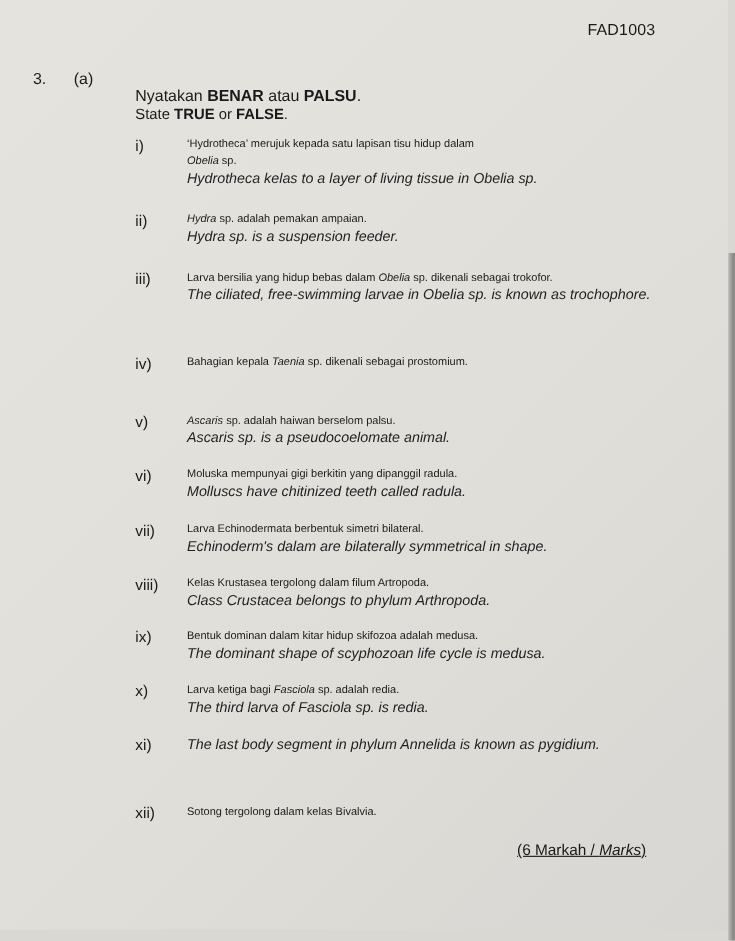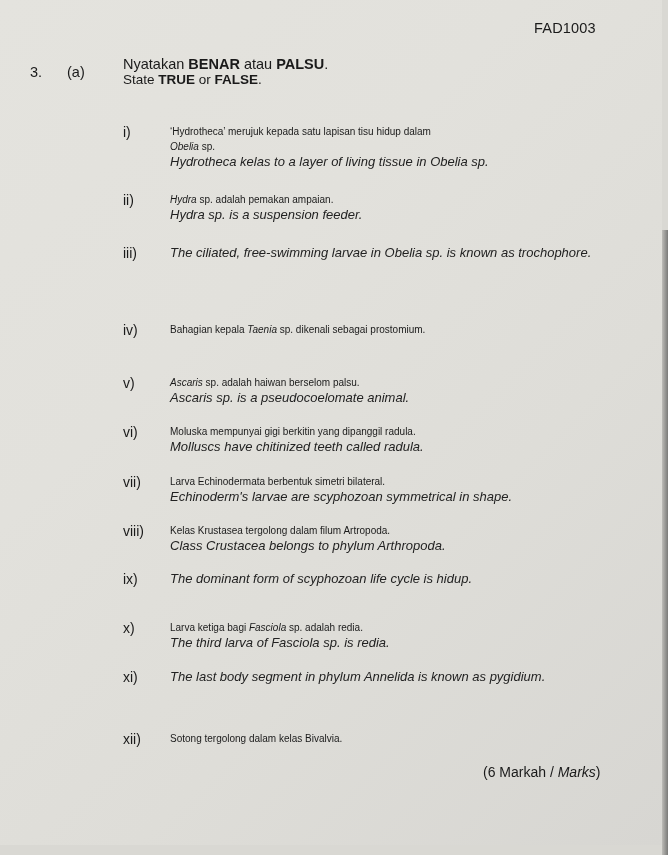--- a/index.html
+++ b/index.html
@@ -44,21 +44,21 @@
     }
     .qpart {
       position: absolute;
       left: 67px;
       top: 64px;
       font-size: 14.5px;
     }
     .instr {
       position: absolute;
       left: 123px;
-      top: 56px;
+      top: 80px;
       font-size: 14.5px;
       line-height: 16px;
     }
     .instr .en { font-size: 13.5px; }
     b { font-weight: bold; }
     i { font-style: italic; }
 
     .item {
       position: absolute;
       left: 123px;
@@ -84,23 +84,24 @@
     .item .en {
       font-size: 13px;
       font-style: italic;
       line-height: 15px;
       text-align: justify;
       text-align-last: left;
       color: #222;
     }
     .marks {
       position: absolute;
-      left: 483px;
+      left: 470px;
       top: 764px;
       font-size: 14px;
+      text-decoration: underline;
     }
     .marks .en { font-style: italic; }
   </style>
 </head>
 <body>
 
 <div class="page">
 
   <div class="code">FAD1003</div>
 
@@ -124,20 +125,21 @@
     <span class="num">ii)</span>
     <div class="body">
       <div class="ms"><i>Hydra</i><span> sp. adalah pemakan ampaian.</span></div>
       <div class="en">Hydra sp. is a suspension feeder.</div>
     </div>
   </div>
 
   <div class="item" style="top:245px;">
     <span class="num">iii)</span>
     <div class="body">
+      <div class="ms"><span>Larva bersilia yang hidup bebas dalam </span><i>Obelia</i><span> sp. dikenali sebagai trokofor.</span></div>
       <div class="en">The ciliated, free-swimming larvae in Obelia sp. is known as trochophore.</div>
     </div>
   </div>
 
   <div class="item" style="top:322px;">
     <span class="num">iv)</span>
     <div class="body">
       <div class="ms"><span>Bahagian kepala </span><i>Taenia</i><span> sp. dikenali sebagai prostomium.</span></div>
     </div>
   </div>
@@ -155,36 +157,37 @@
     <div class="body">
       <div class="ms">Moluska mempunyai gigi berkitin yang dipanggil radula.</div>
       <div class="en">Molluscs have chitinized teeth called radula.</div>
     </div>
   </div>
 
   <div class="item" style="top:474px;">
     <span class="num">vii)</span>
     <div class="body">
       <div class="ms">Larva Echinodermata berbentuk simetri bilateral.</div>
-      <div class="en">Echinoderm's larvae are scyphozoan symmetrical in shape.</div>
+      <div class="en">Echinoderm's dalam are bilaterally symmetrical in shape.</div>
     </div>
   </div>
 
   <div class="item" style="top:523px;">
     <span class="num">viii)</span>
     <div class="body">
       <div class="ms">Kelas Krustasea tergolong dalam filum Artropoda.</div>
       <div class="en">Class Crustacea belongs to phylum Arthropoda.</div>
     </div>
   </div>
 
   <div class="item" style="top:571px;">
     <span class="num">ix)</span>
     <div class="body">
-      <div class="en">The dominant form of scyphozoan life cycle is hidup.</div>
+      <div class="ms">Bentuk dominan dalam kitar hidup skifozoa adalah medusa.</div>
+      <div class="en">The dominant shape of scyphozoan life cycle is medusa.</div>
     </div>
   </div>
 
   <div class="item" style="top:620px;">
     <span class="num">x)</span>
     <div class="body">
       <div class="ms"><span>Larva ketiga bagi </span><i>Fasciola</i><span> sp. adalah redia.</span></div>
       <div class="en">The third larva of Fasciola sp. is redia.</div>
     </div>
   </div>

